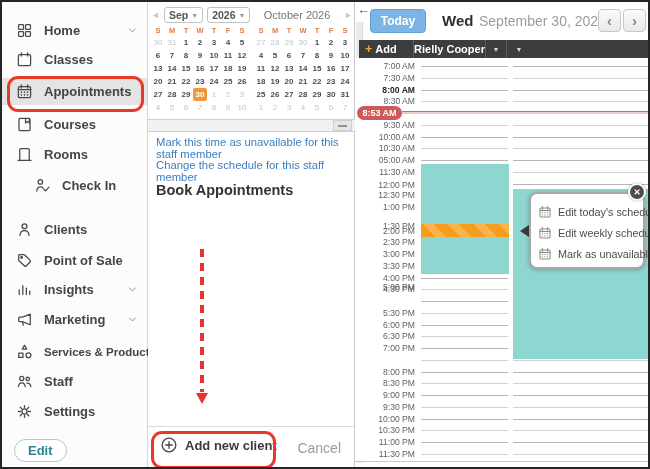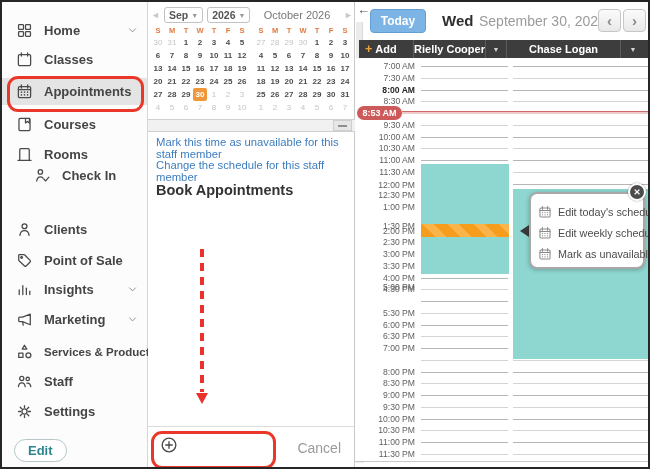--- a/index.html
+++ b/index.html
@@ -184,21 +184,21 @@
         </div>
         <div class="side-item" style="top: 139px;">
           <span class="side-icon">
             <svg width="17" height="17" viewBox="0 0 20 20" fill="none" stroke="#4a4a4a" stroke-width="1.5" stroke-linecap="round" stroke-linejoin="round">
               <path d="M4.4 17 V4.4 a1.2 1.2 0 0 1 1.2 -1.2 h8.8 a1.2 1.2 0 0 1 1.2 1.2 V17"></path>
               <line x1="2.4" y1="17" x2="17.6" y2="17"></line>
             </svg>
           </span>
           <span class="side-label">Rooms</span>
         </div>
-        <div class="side-item" style="top: 160px; padding-left: 31px;">
+        <div class="side-item" style="top: 170px; padding-left: 31px;">
           <span class="side-icon">
             <svg width="17" height="17" viewBox="0 0 20 20" fill="none" stroke="#4a4a4a" stroke-width="1.5" stroke-linecap="round" stroke-linejoin="round">
               <circle cx="7.5" cy="5.8" r="2.6"></circle>
               <path d="M3.2 16.5 c.4 -3.4 2.2 -5 4.3 -5 1.2 0 2.2 .5 3 1.4"></path>
               <path d="M11.5 14.2 l2.2 2.2 3.8 -4.4"></path>
             </svg>
           </span>
           <span class="side-label">Check In</span>
         </div>
         <div class="side-item" style="top: 214px;">
@@ -458,20 +458,21 @@
 
     <div id="bottom-bar">
       <div id="add-client">
         <span style="display:flex;">
             <svg width="18" height="18" viewBox="0 0 20 20" fill="none" stroke="#4a4a4a" stroke-width="1.5" stroke-linecap="round" stroke-linejoin="round">
               <circle cx="10" cy="10" r="7.6"></circle>
               <line x1="10" y1="6.4" x2="10" y2="13.6"></line>
               <line x1="6.4" y1="10" x2="13.6" y2="10"></line>
             </svg>
           </span>
+        <span id="add-client-label">Add new client</span>
       </div>
       <span id="cancel-btn">Cancel</span>
     </div>
   </div>
 
   <div id="rightpanel">
     <span id="back-arrow">←</span>
     <div id="side-strip"></div>
 
     <button id="today-btn">Today</button>
@@ -482,21 +483,20 @@
 
     <div id="colheader">
       <div class="hc hc-add">
         <span class="hc-plus">+</span>
         <span>Add</span>
       </div>
       <div class="hc hc-name-a">Rielly Cooper</div>
       <div class="hc hc-dd-a">
           <span class="hc-caret">▼</span>
         </div>
-      <div class="hc hc-name-b">Chase Logan</div>
       <div class="hc hc-dd-b">
           <span class="hc-caret">▼</span>
         </div>
     </div>
 
     <div id="grid">
       <div id="time-rows">
           <span class="trow-label" style="top: 3px;">7:00 AM</span>
           <div class="gline a" style="top: 8px; background: rgb(182, 182, 182);"></div>
           <div class="gline b" style="top: 8px; background: rgb(182, 182, 182);"></div>
@@ -511,21 +511,21 @@
           <div class="gline b" style="top: 43.25px; background: rgb(212, 212, 212);"></div>
           <span class="trow-label" style="top: 61.75px;">9:30 AM</span>
           <div class="gline a" style="top: 66.75px; background: rgb(212, 212, 212);"></div>
           <div class="gline b" style="top: 66.75px; background: rgb(212, 212, 212);"></div>
           <span class="trow-label" style="top: 73.5px;">10:00 AM</span>
           <div class="gline a" style="top: 78.5px; background: rgb(182, 182, 182);"></div>
           <div class="gline b" style="top: 78.5px; background: rgb(182, 182, 182);"></div>
           <span class="trow-label" style="top: 85.25px;">10:30 AM</span>
           <div class="gline a" style="top: 90.25px; background: rgb(212, 212, 212);"></div>
           <div class="gline b" style="top: 90.25px; background: rgb(212, 212, 212);"></div>
-          <span class="trow-label" style="top: 97px;">11:00 AM</span>
+          <span class="trow-label" style="top: 97px;">05:00 AM</span>
           <div class="gline a" style="top: 102px; background: rgb(182, 182, 182);"></div>
           <div class="gline b" style="top: 102px; background: rgb(182, 182, 182);"></div>
           <span class="trow-label" style="top: 108.75px;">11:30 AM</span>
           <div class="gline a" style="top: 113.75px; background: rgb(212, 212, 212);"></div>
           <div class="gline b" style="top: 113.75px; background: rgb(212, 212, 212);"></div>
           <span class="trow-label" style="top: 122px;">12:00 PM</span>
           <div class="gline a" style="top: 125.5px; background: rgb(182, 182, 182);"></div>
           <div class="gline b" style="top: 125.5px; background: rgb(182, 182, 182);"></div>
           <span class="trow-label" style="top: 132.25px;">12:30 PM</span>
           <div class="gline a" style="top: 137.25px; background: rgb(212, 212, 212);"></div>

